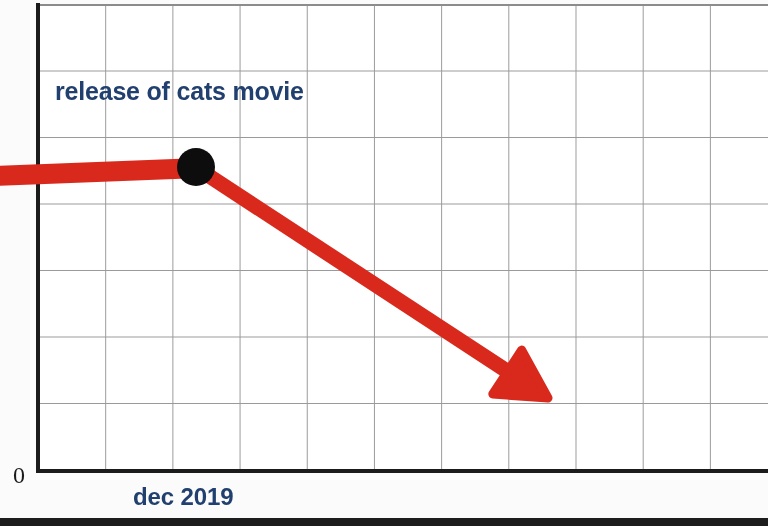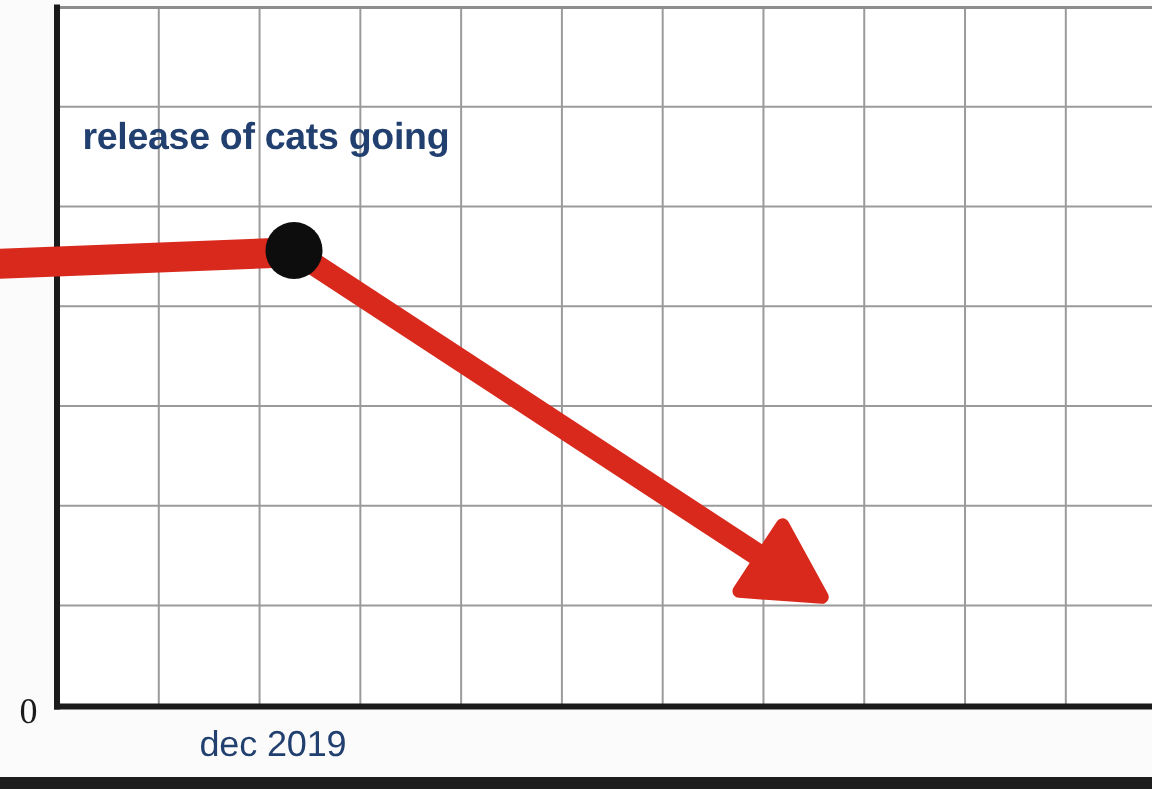--- a/index.html
+++ b/index.html
@@ -85,21 +85,21 @@
     font-weight: bold;
     color: #161616;
     letter-spacing: -0.2px;
     white-space: nowrap;
   }
   #x-axis-label {
     position: absolute;
     left: 133px;
     top: 483px;
     font-size: 24px;
-    font-weight: normal;
+    font-weight: bold;
     color: #22406f;
     letter-spacing: -0.1px;
     white-space: nowrap;
   }
 
   
   #trend-overlay {
     position: absolute;
     left: 0;
     top: 0;
@@ -124,21 +124,21 @@
 <div id="meme-root">
 
   <div id="plot-area"></div>
   <div id="plot-top-edge"></div>
 
   <div id="y-axis"></div>
   <div id="x-axis"></div>
 
   <div id="zero-label">0</div>
 
-  <div id="annotation-release">release of cats going</div>
+  <div id="annotation-release">release of cats movie</div>
 
 
   <div id="x-axis-label">dec 2019</div>
 
   <svg id="trend-overlay" viewBox="0 0 768 526">
 
     <path id="trend-flat" d="M -6 176 L 200 168" stroke="#d9291c" stroke-width="20" fill="none" stroke-linecap="butt" stroke-linejoin="round"></path>
     <path id="trend-decline" d="M 200 170 L 512.8859877448434 374.95642945755344" stroke="#d9291c" stroke-width="15" fill="none" stroke-linecap="butt" stroke-linejoin="round"></path>
 
     <path id="trend-arrowhead" d="M 548 398 L 492.8051619864257 394.0731874687872 L 521.6919236307068 350.05526496321585 Z" fill="#d9291c" stroke="#d9291c" stroke-width="9" stroke-linejoin="round"></path>

